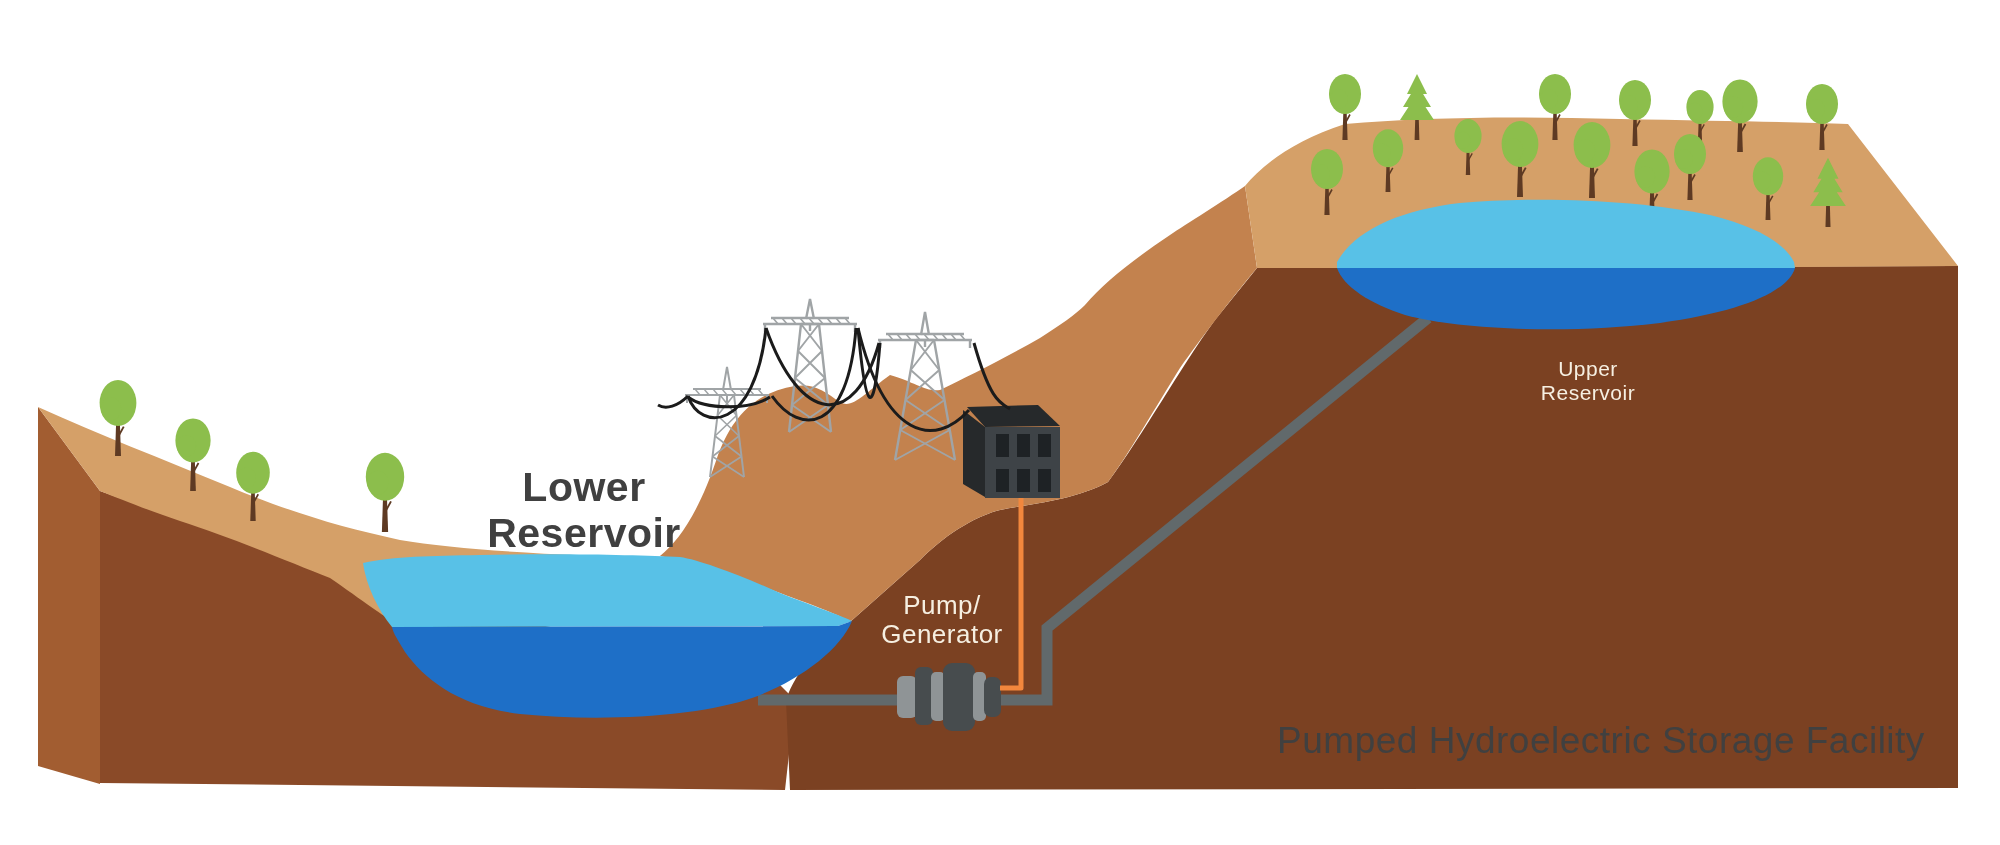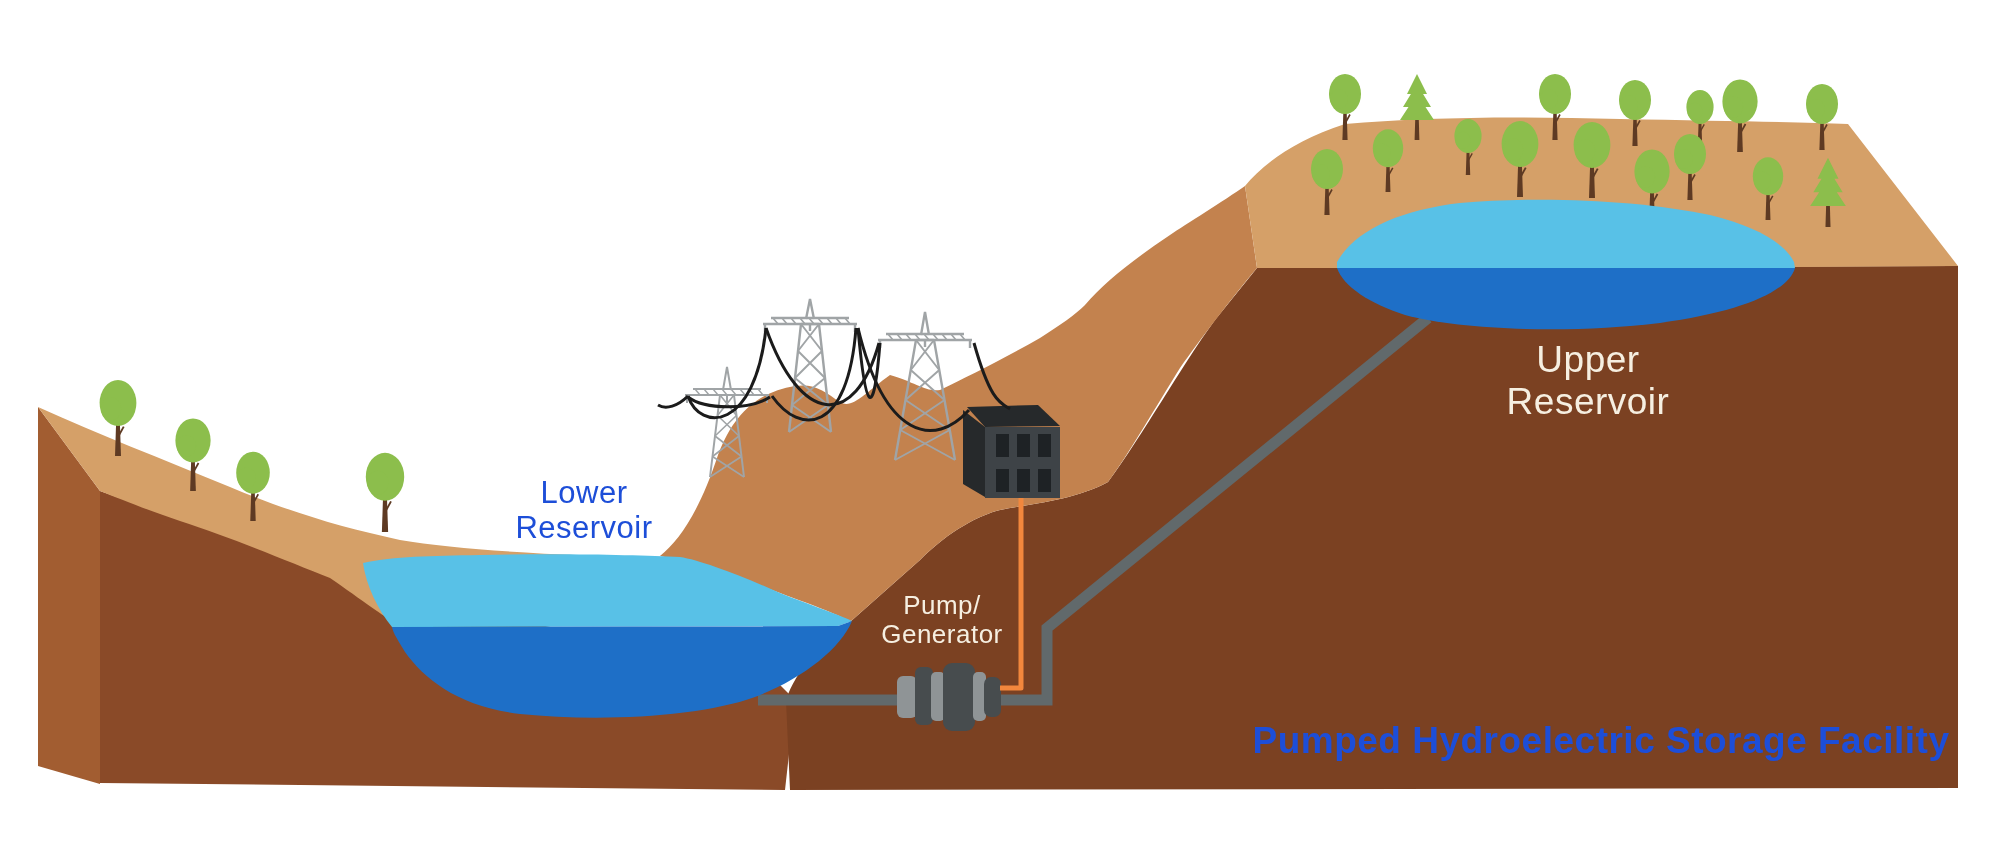--- a/index.html
+++ b/index.html
@@ -7,26 +7,26 @@
     position:relative; width:2000px; height:845px;
     background:#ffffff; overflow:hidden;
     font-family:"Liberation Sans", sans-serif;
   }
   .stage svg { position:absolute; left:0; top:0; }
   .label {
     position:absolute; transform:translate(-50%,-50%);
     text-align:center; white-space:pre-line; line-height:1.13;
     letter-spacing:0.5px;
   }
-  .label-dark  { color:#1d4ed8; font-size:31px; }
-  .label-light { color:#f6efe1; font-size:37px; }
+  .label-dark  { color:#404040; font-size:41px;font-weight:bold; }
+  .label-light { color:#f6efe1; font-size:21px; }
   .label-pump  { color:#f6efe1; font-size:26px; }
   .diagram-title {
     position:absolute; transform:translate(-50%,-50%);
-    color:#1d4ed8; font-size:37px; font-weight:bold;
+    color:#404040; font-size:37px; font-weight:normal;
     white-space:nowrap; letter-spacing:0.5px;
   }
 </style>
 </head>
 <body>
 
 <div class="stage">
 
   <svg id="scene" width="2000" height="845" viewBox="0 0 2000 845">
 

